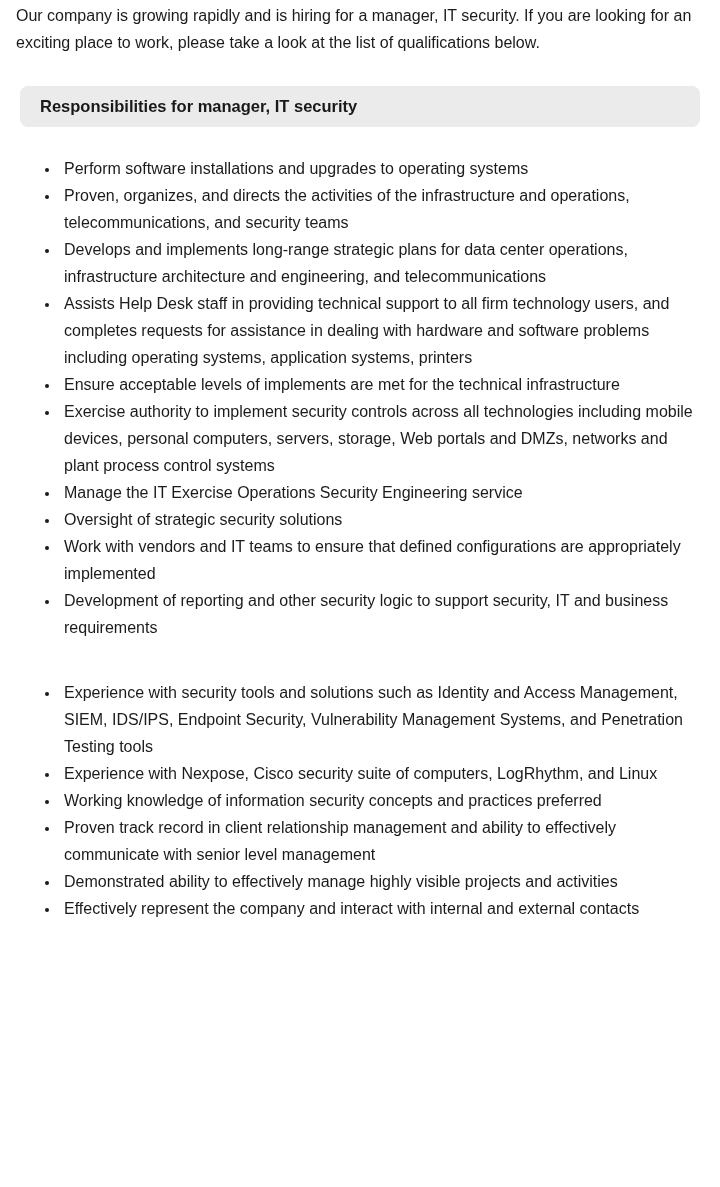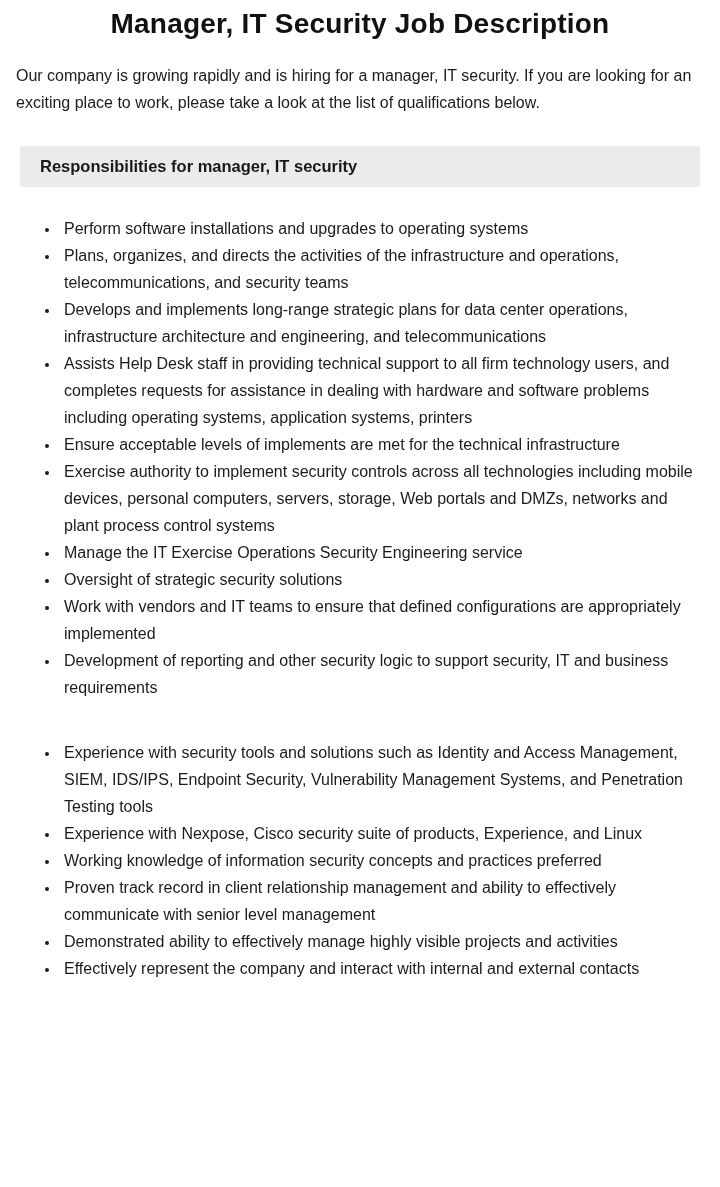--- a/index.html
+++ b/index.html
@@ -30,21 +30,21 @@
     margin: 0 20px 30px 16px;
     color: #1b1b1b;
   }
   .section-heading {
     background: #ebebeb;
     font-size: 16.5px;
     font-weight: bold;
     color: #191919;
     margin: 0 20px;
     padding: 11px 20px;
-    border-radius: 1px;
+    border-radius: 8px;
   }
   .bullet-list {
     margin: 28px 20px 38px 20px;
     padding-left: 40px;
     font-size: 16px;
     line-height: 27px;
     color: #1b1b1b;
   }
   .bullet-list li {
     margin: 0 0 0 0;
@@ -52,42 +52,41 @@
   }
   .bullet-list li::marker {
     font-size: 14px;
   }
 </style>
 </head>
 <body>
 
 <div class="page">
 
-  <h1 class="page-title">Manager, IT Security Job Description</h1>
 
   <p class="intro">Our company is growing rapidly and is hiring for a manager, IT security. If you are looking for an exciting place to work, please take a look at the list of qualifications below.</p>
 
   <div class="section-heading">Responsibilities for manager, IT security</div>
 
   <ul class="bullet-list">
     <li>Perform software installations and upgrades to operating systems</li>
-    <li>Plans, organizes, and directs the activities of the infrastructure and operations, telecommunications, and security teams</li>
+    <li>Proven, organizes, and directs the activities of the infrastructure and operations, telecommunications, and security teams</li>
     <li>Develops and implements long-range strategic plans for data center operations, infrastructure architecture and engineering, and telecommunications</li>
     <li>Assists Help Desk staff in providing technical support to all firm technology users, and completes requests for assistance in dealing with hardware and software problems including operating systems, application systems, printers</li>
     <li>Ensure acceptable levels of implements are met for the technical infrastructure</li>
     <li>Exercise authority to implement security controls across all technologies including mobile devices, personal computers, servers, storage, Web portals and DMZs, networks and plant process control systems</li>
     <li>Manage the IT Exercise Operations Security Engineering service</li>
     <li>Oversight of strategic security solutions</li>
     <li>Work with vendors and IT teams to ensure that defined configurations are appropriately implemented</li>
     <li>Development of reporting and other security logic to support security, IT and business requirements</li>
   </ul>
 
 
   <ul class="bullet-list">
     <li>Experience with security tools and solutions such as Identity and Access Management, SIEM, IDS/IPS, Endpoint Security, Vulnerability Management Systems, and Penetration Testing tools</li>
-    <li>Experience with Nexpose, Cisco security suite of products, Experience, and Linux</li>
+    <li>Experience with Nexpose, Cisco security suite of computers, LogRhythm, and Linux</li>
     <li>Working knowledge of information security concepts and practices preferred</li>
     <li>Proven track record in client relationship management and ability to effectively communicate with senior level management</li>
     <li>Demonstrated ability to effectively manage highly visible projects and activities</li>
     <li>Effectively represent the company and interact with internal and external contacts</li>
   </ul>
 
 </div>
 
 </body></html>

